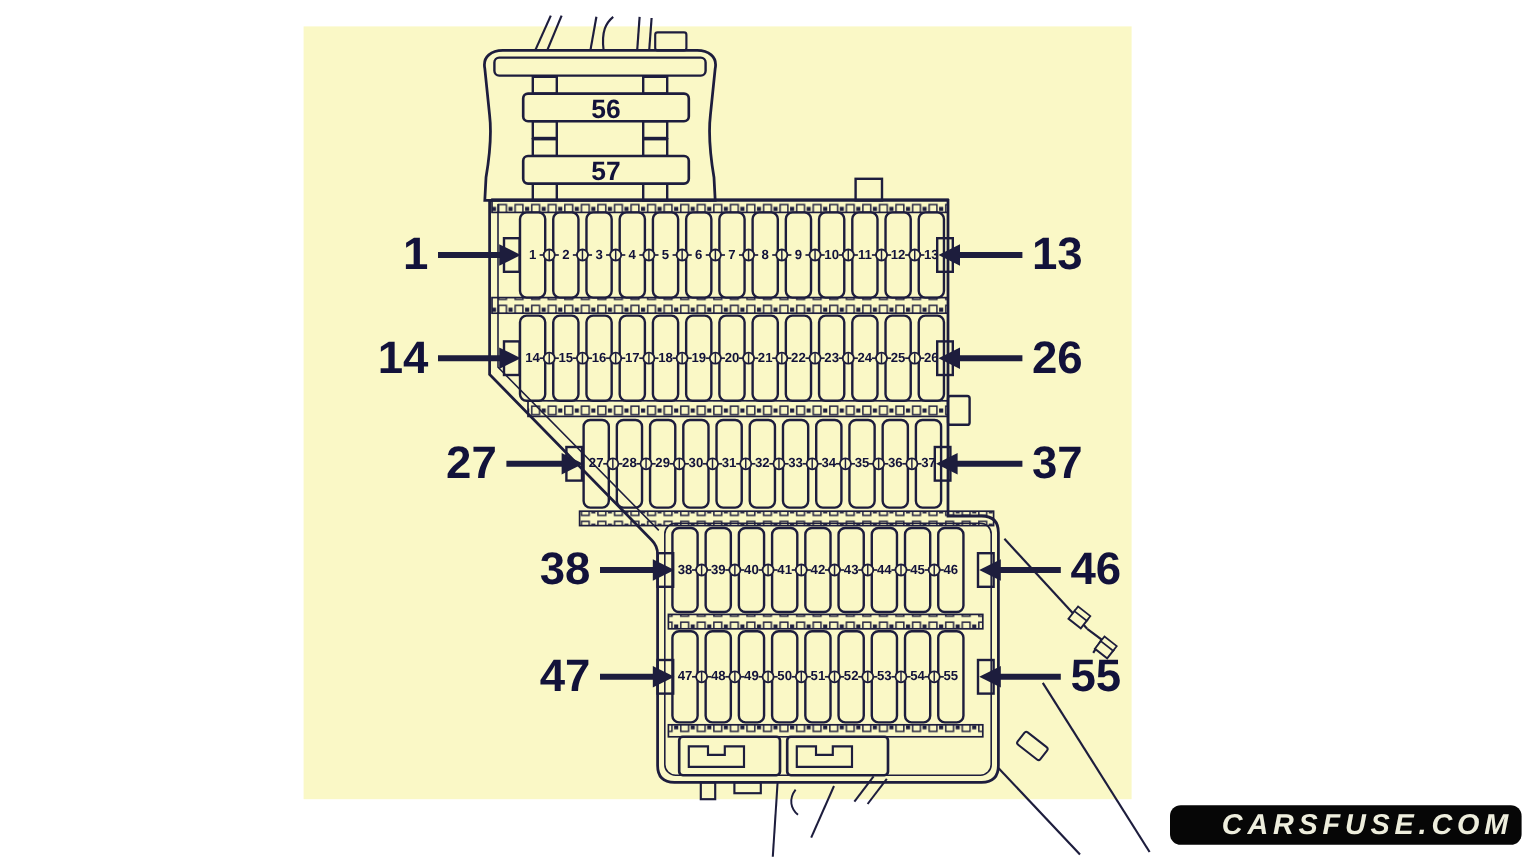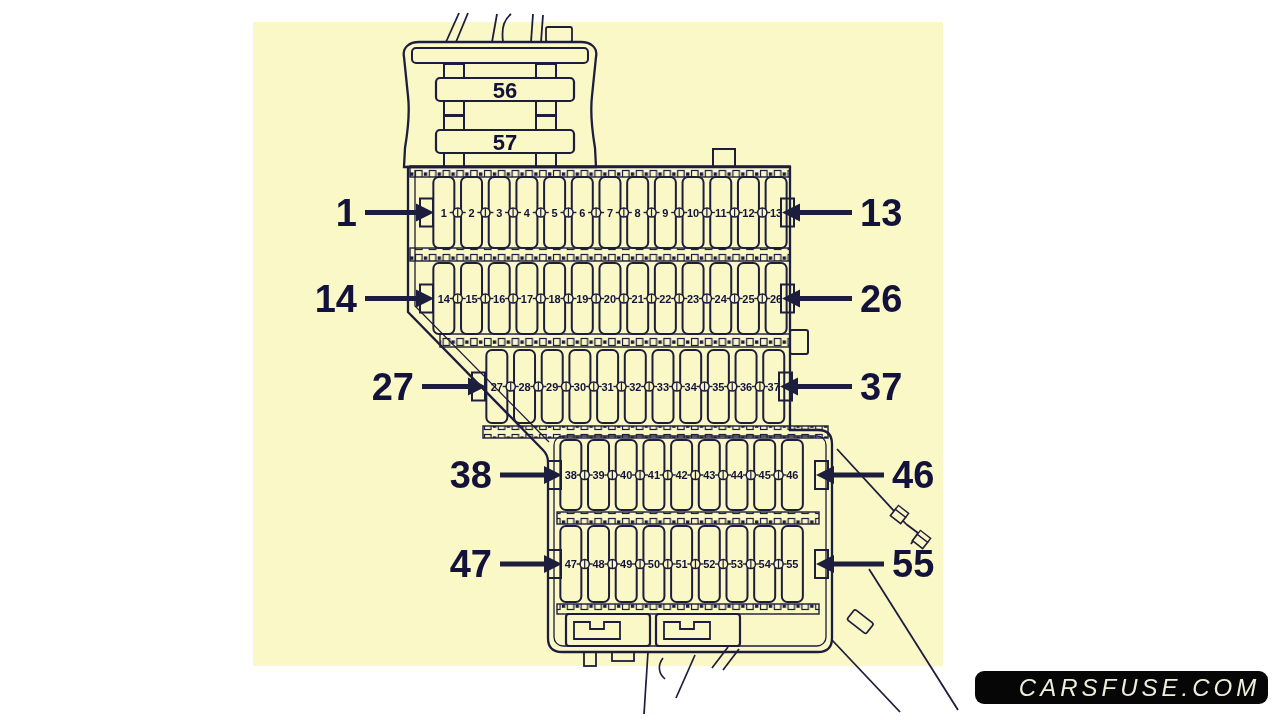--- a/index.html
+++ b/index.html
@@ -18,21 +18,21 @@
     font-family:"Liberation Sans",sans-serif;
     font-weight:bold;
     fill:var(--label,#12123a);
   }
   .watermark{
     position:absolute;left:975px;top:671px;width:293px;height:33px;
     background:var(--wm-bg,#060606);border-radius:9px;
     display:flex;align-items:center;justify-content:center;
   }
   .watermark span{
-    font-style:italic;font-weight:normal;font-size:24px;letter-spacing:4px;
+    font-style:italic;font-weight:bold;font-size:24px;letter-spacing:4px;
     color:var(--wm-fg,#eeeedd);white-space:nowrap;margin-left:36px;
   }
 </style>
 </head>
 <body>
 
 <div class="canvas">
   <div class="panel"></div>
   <svg id="diagram-svg" viewBox="0 0 1280 720" xmlns="http://www.w3.org/2000/svg">
       <defs>

